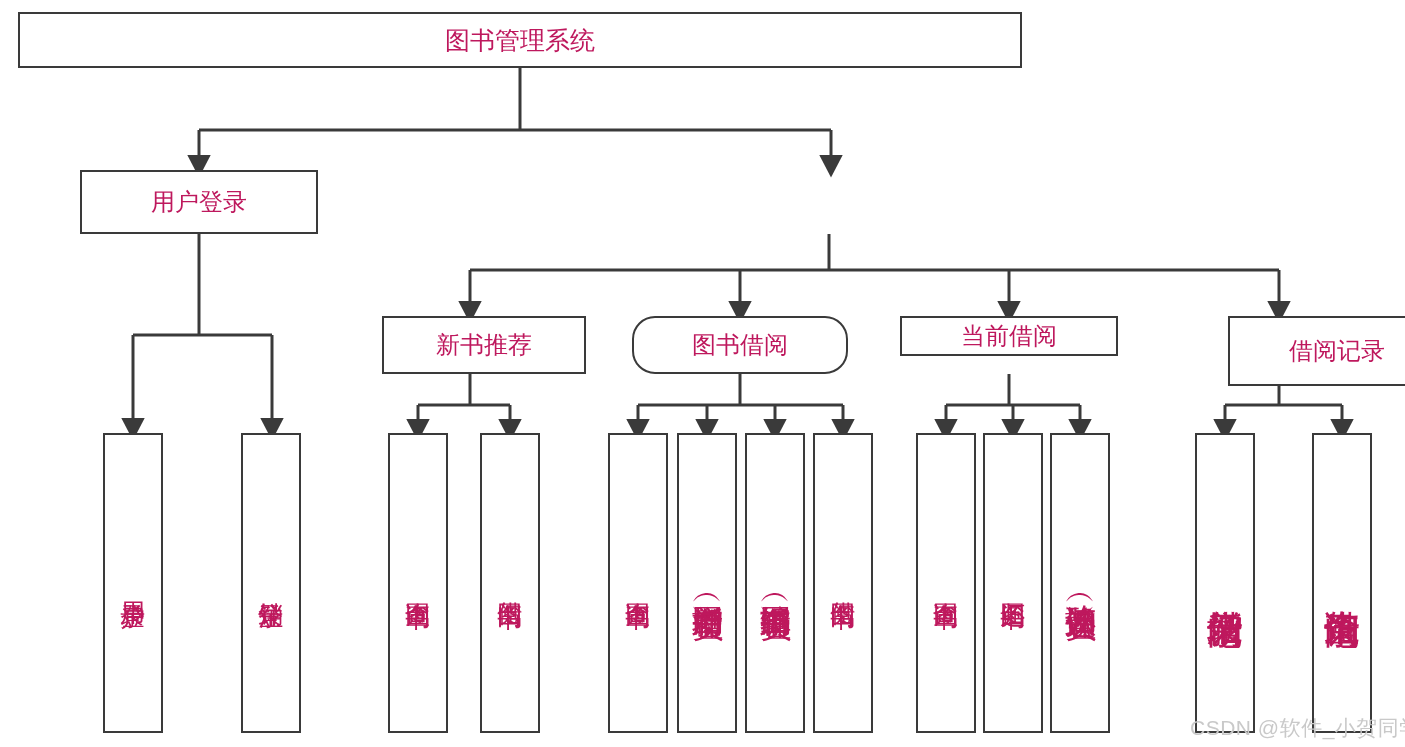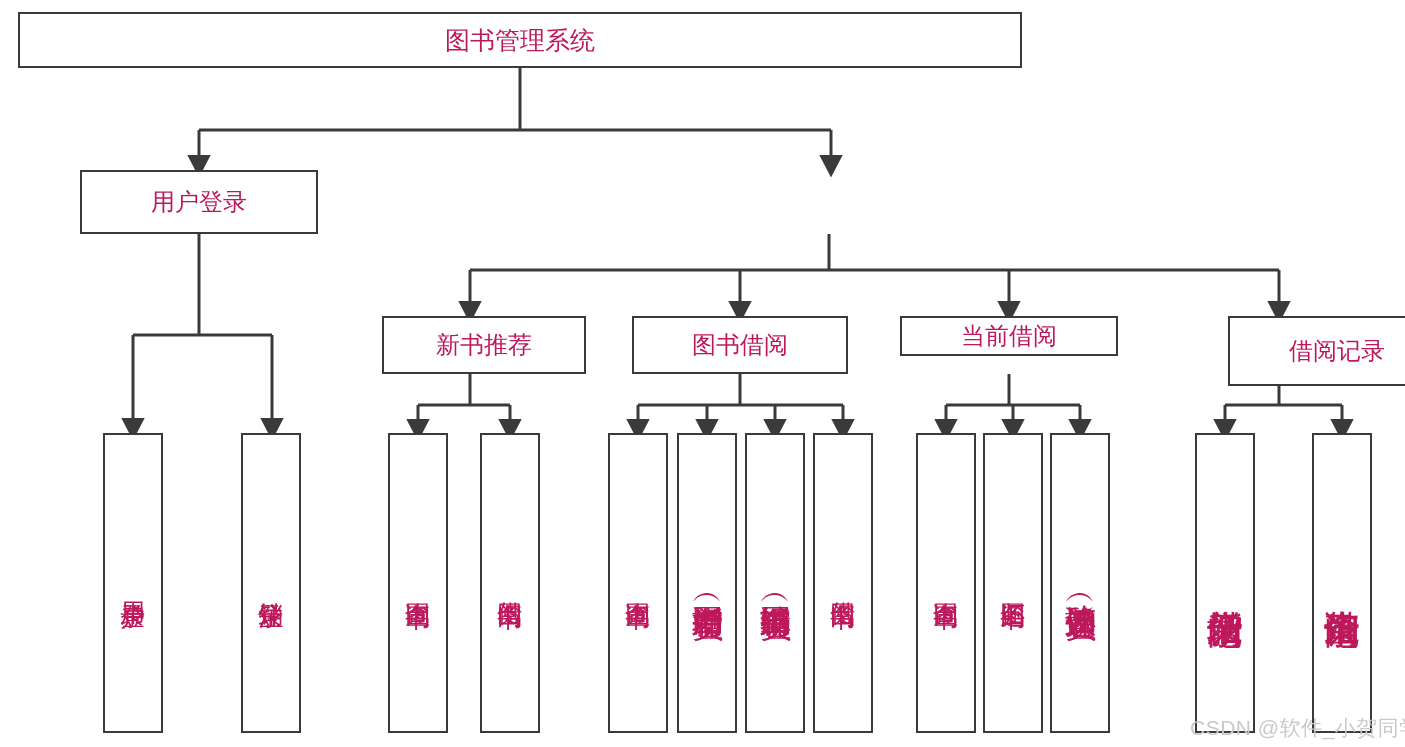--- a/index.html
+++ b/index.html
@@ -128,21 +128,21 @@
     <span>图书管理系统</span>
   </div>
 
   <div class="node level2" id="node-l2-0" style="left: 80px; top: 170px; width: 238px; height: 64px;">
     <span>用户登录</span>
   </div>
 
   <div class="node level2" id="node-l3-0" style="left: 362px; top: 316px; width: 204px; height: 58px; margin-left: 20px;">
     <span>新书推荐</span>
   </div>
-  <div class="node level2" id="node-l3-1" style="left: 632px; top: 316px; width: 216px; height: 58px;">
+  <div class="node level2" id="node-l3-1" style="left: 632px; top: 316px; width: 216px; height: 58px; border-radius: 23px;">
     <span>图书借阅</span>
   </div>
   <div class="node level2" id="node-l3-2" style="left: 900px; top: 316px; width: 218px; height: 40px;">
     <span>当前借阅</span>
   </div>
   <div class="node level2" id="node-l3-3" style="left: 1228px; top: 316px; width: 218px; height: 70px;">
     <span>借阅记录</span>
   </div>
 
   <div class="node leaf" id="node-leaf-0" style="left: 103px; top: 433px; width: 60px; height: 300px;">

